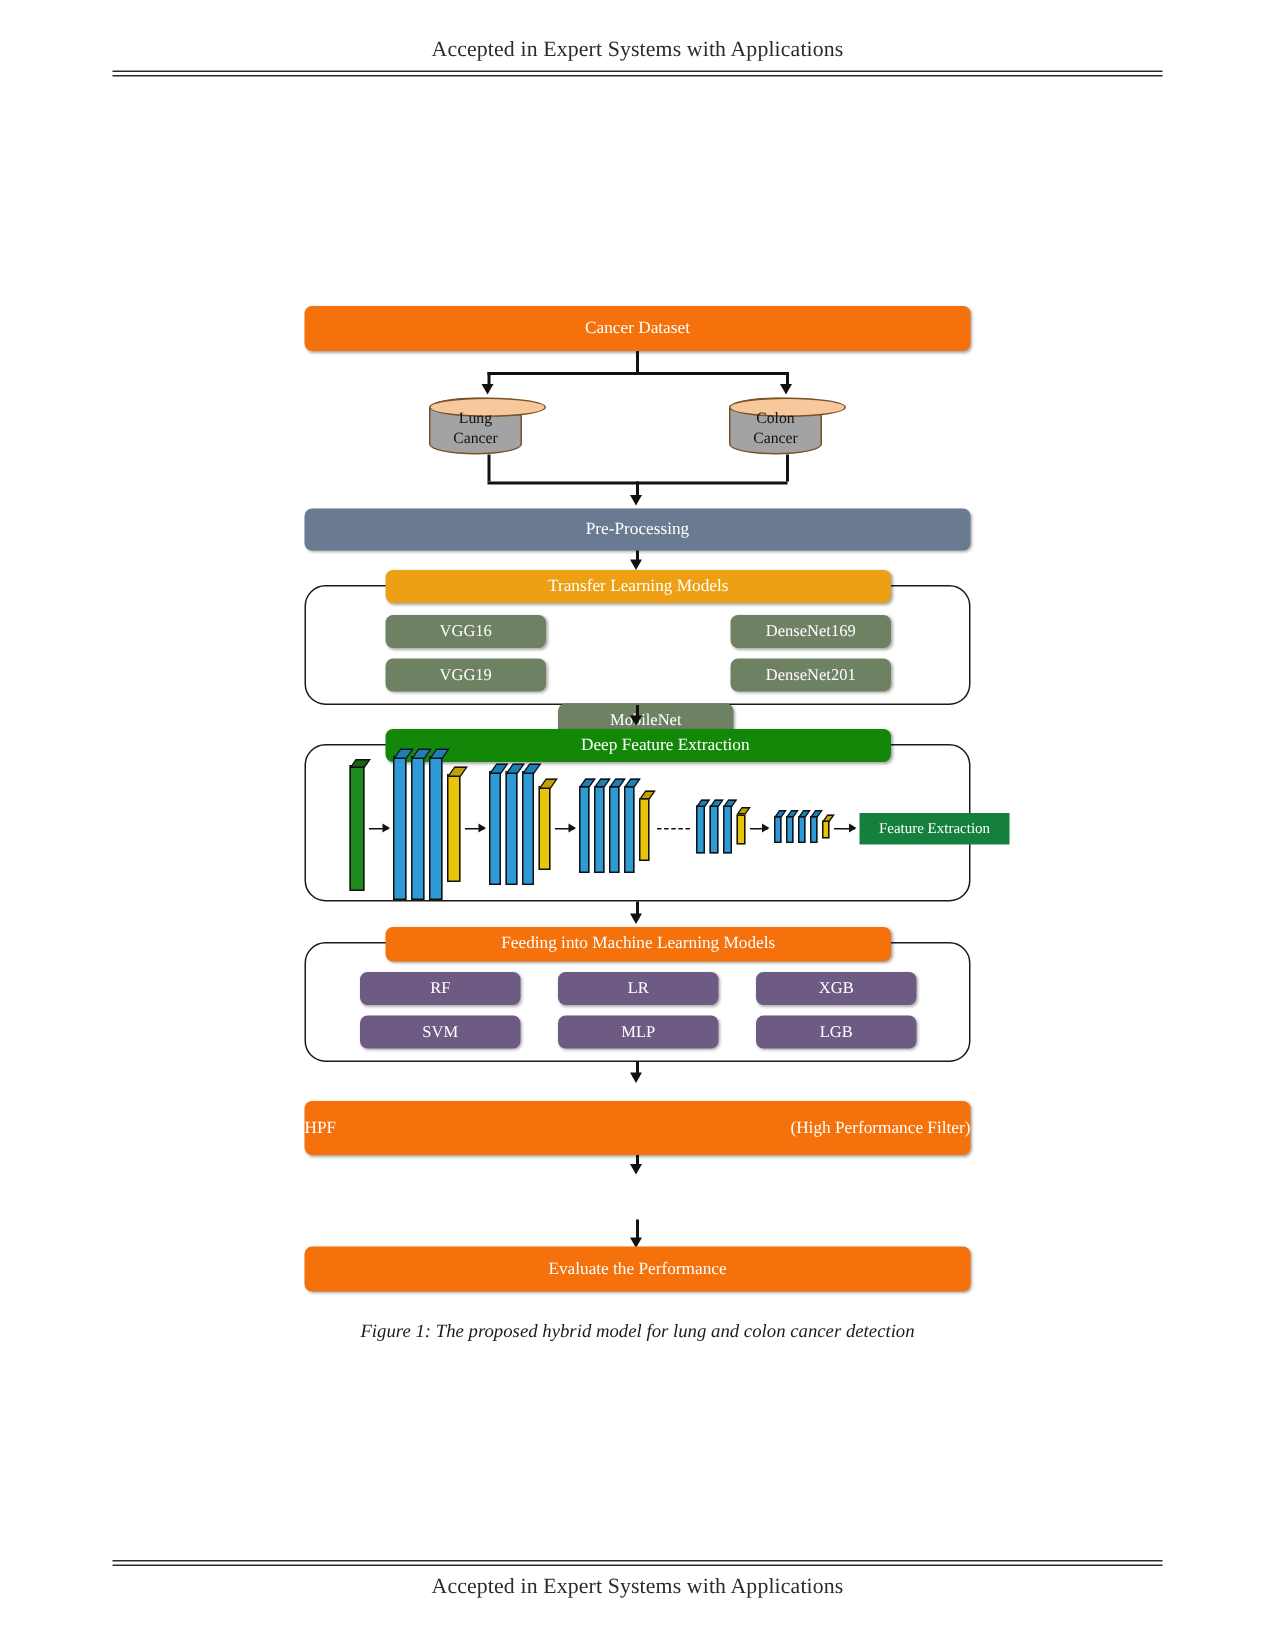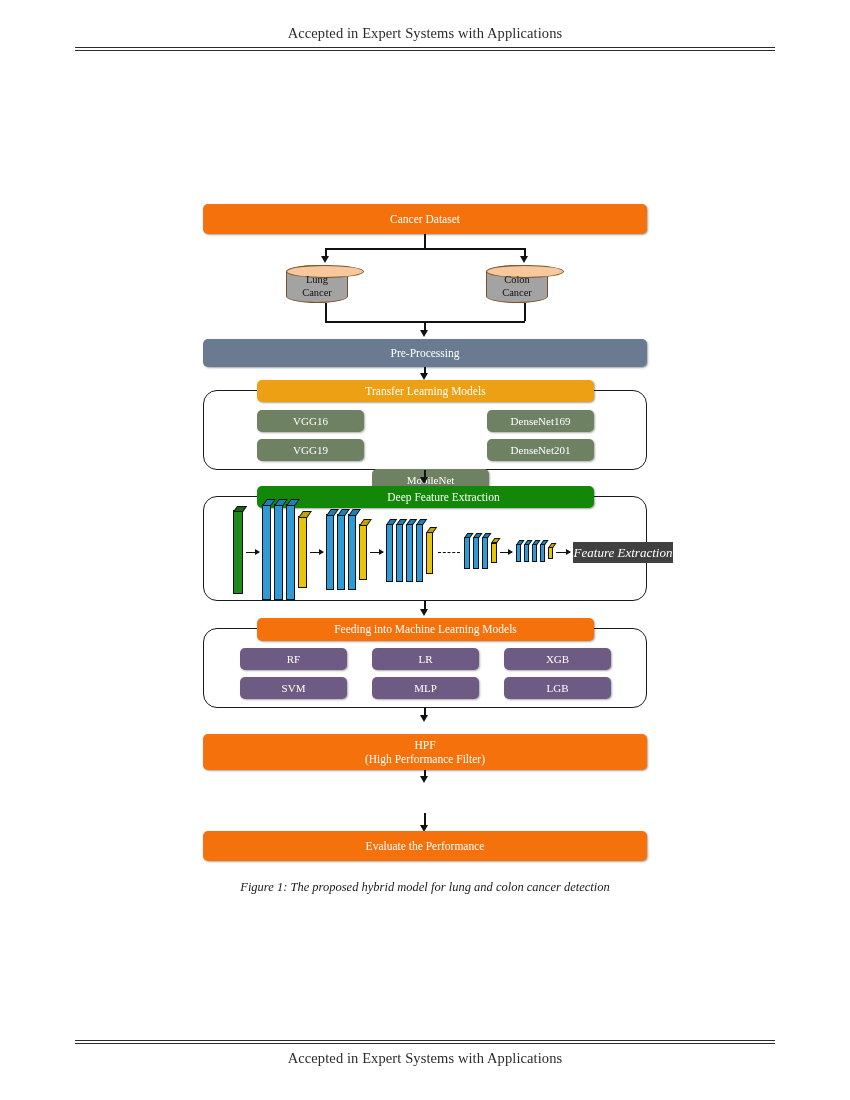--- a/index.html
+++ b/index.html
@@ -100,23 +100,23 @@
   }
   .miniarrow::after{
     content:"";position:absolute;right:-1px;top:-3px;
     width:0;height:0;border-top:3.5px solid transparent;
     border-bottom:3.5px solid transparent;border-left:5px solid #111;
   }
   .dashline{
     position:absolute;height:0;border-top:1.6px dashed #111;
   }
   .featbox{
-    position:absolute;background:#404040;color:#fff;
+    position:absolute;background:#15803d;color:#fff;
     display:flex;align-items:center;justify-content:center;
-    font-size:13px;box-sizing:border-box;font-style:italic;
+    font-size:10px;box-sizing:border-box;
   }
 
   .caption{
     position:absolute;left:0;width:850px;text-align:center;
     font-size:12.5px;color:#1a1a1a;
   }
 </style>
 </head>
 <body>
 
@@ -339,21 +339,21 @@
       <div class="chip plum" style="left:172px;top:497px;width:107px;height:22px;">
         <span>MLP</span>
       </div>
       <div class="chip plum" style="left:304px;top:497px;width:107px;height:22px;">
         <span>LGB</span>
       </div>
 
       <div class="vline" style="left:224px;top:528px;height:9px;"></div>
       <div class="arrow" style="left:220px;top:535px;"></div>
 
-      <div class="bar orange" style="left:3px;top:554px;width:444px;height:36px;flex-direction:column;">
+      <div class="bar orange" style="left:3px;top:554px;width:444px;height:36px;flex-direction:row;justify-content:space-between;">
         <span>HPF</span>
         <span>(High Performance Filter)</span>
       </div>
 
       <div class="vline" style="left:224px;top:590px;height:8px;"></div>
       <div class="arrow" style="left:220px;top:596px;"></div>
 
 
       <div class="vline" style="left:224px;top:633px;height:14px;"></div>
       <div class="arrow" style="left:220px;top:645px;"></div>

